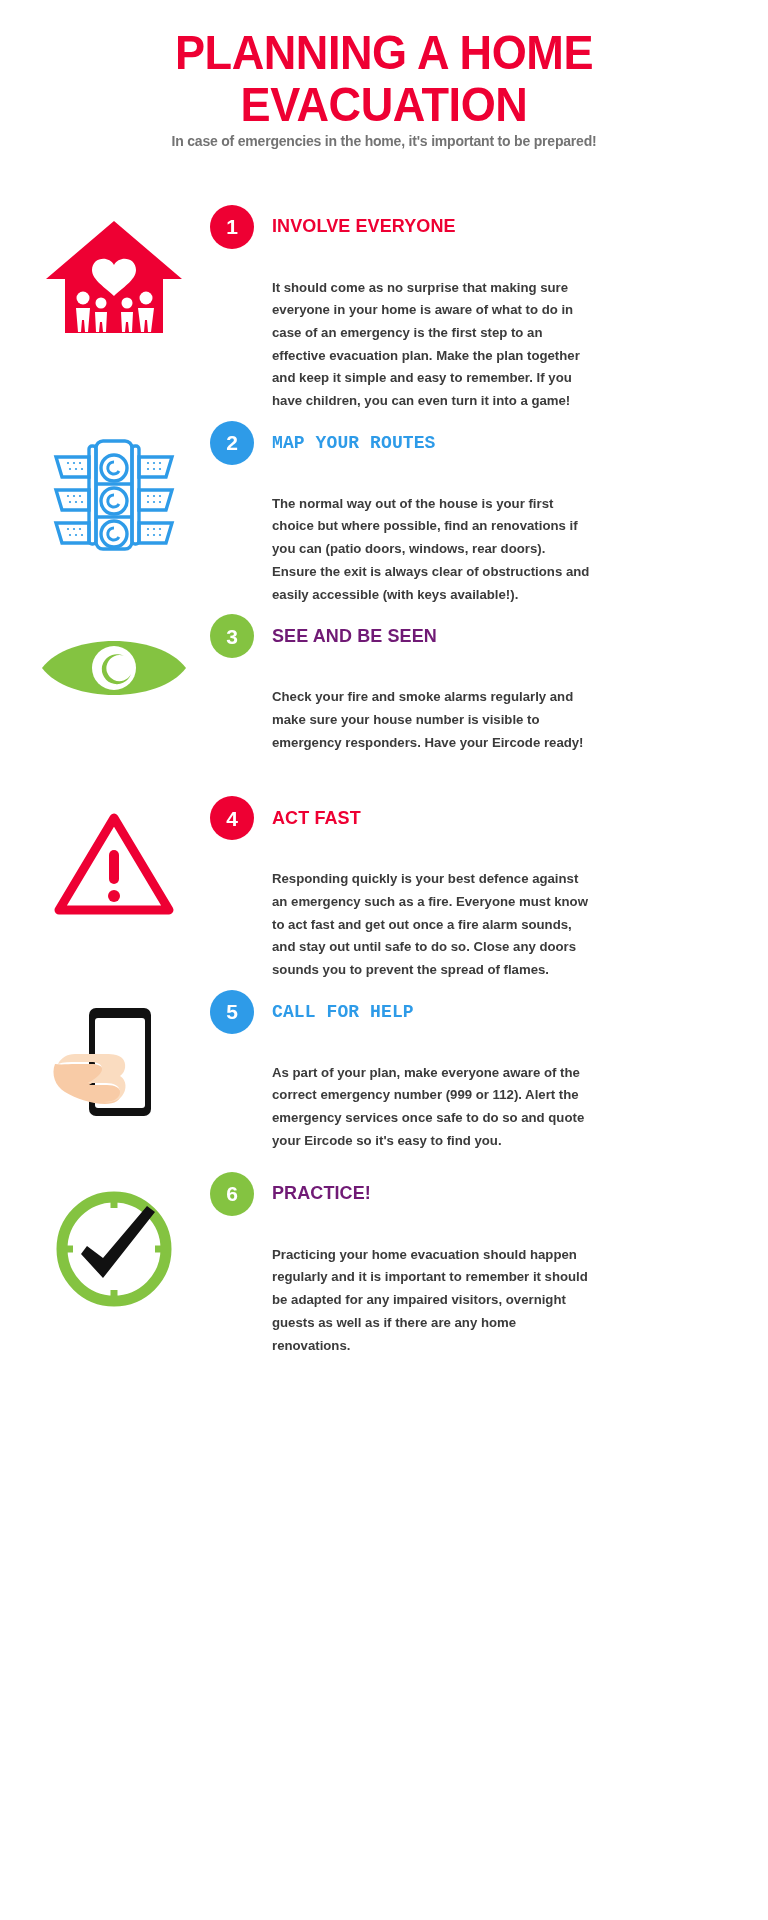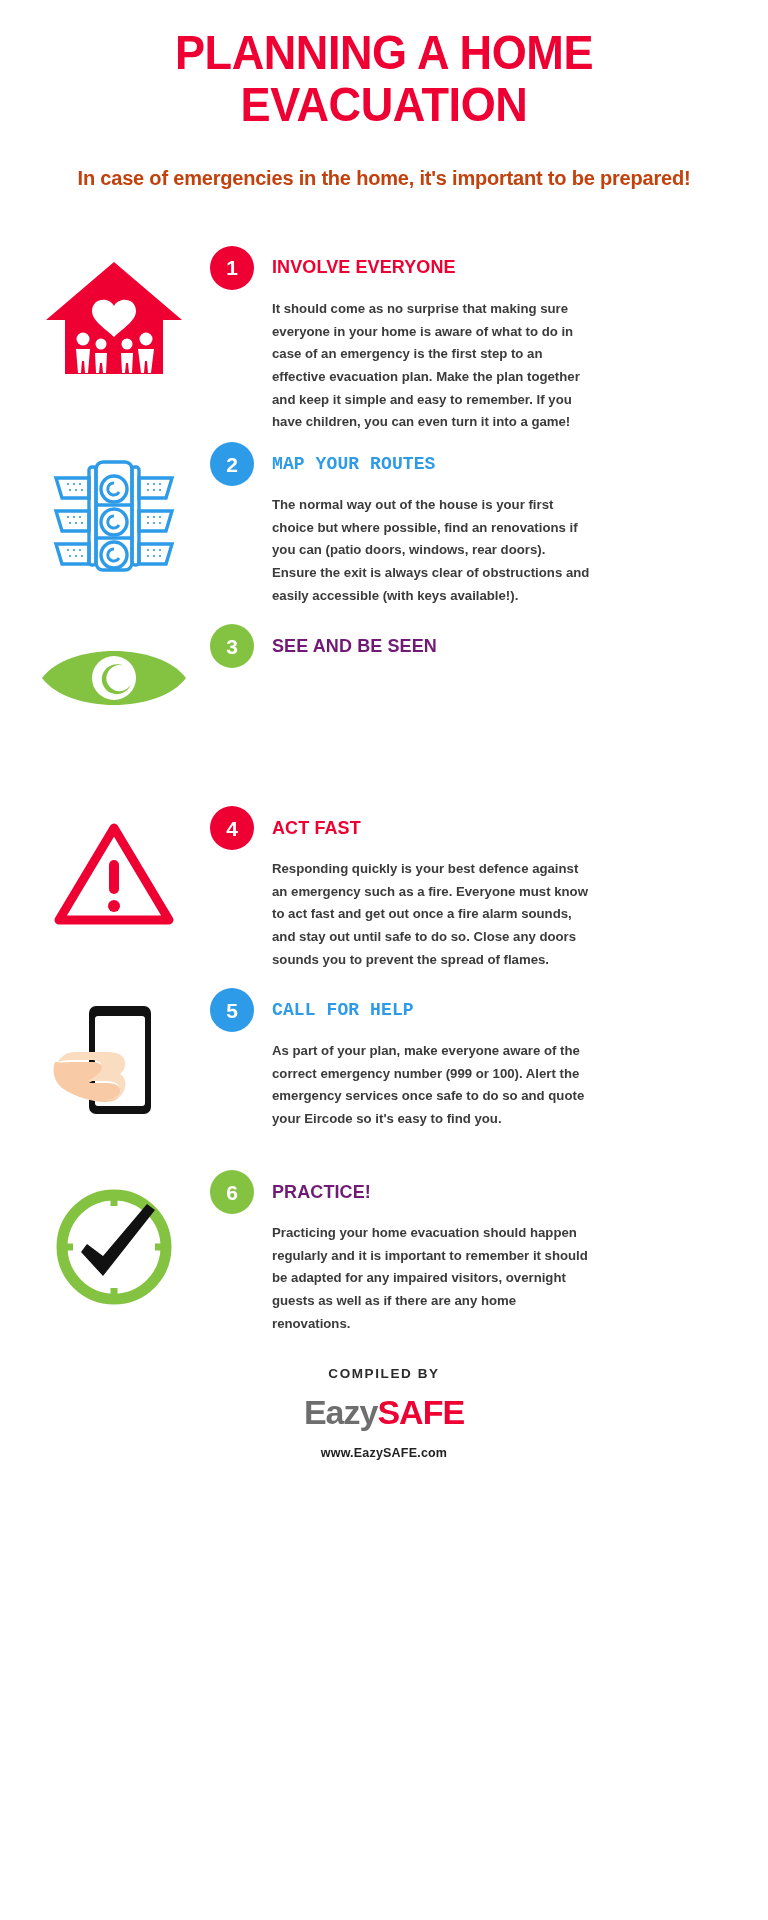--- a/index.html
+++ b/index.html
@@ -18,23 +18,22 @@
     color: #EE0033;
     font-family: "Liberation Sans Narrow", "Liberation Sans", sans-serif;
     font-weight: bold;
     font-size: 49px;
     line-height: 1.07;
     letter-spacing: -0.5px;
     transform: scaleX(0.92);
     text-transform: uppercase;
   }
   .subtitle {
-    margin-top: 32px;
-    color: #c2410c;
-    font-size: 20px;
+    color: #737373;
+    font-size: 14px;
     font-weight: bold;
     line-height: 1.55;
     letter-spacing: -0.2px;
   }
 
   
   .sections { margin-top: 44px; }
   .section {
     position: relative;
     display: flex;
@@ -63,21 +62,21 @@
     line-height: 1;
   }
   .sec-title {
     font-size: 18px;
     font-weight: bold;
     letter-spacing: 0.1px;
     text-transform: uppercase;
     white-space: nowrap;
   }
   .body-text {
-    margin-top: 8px;
+    margin-top: 28px;
     margin-left: 62px;
     font-size: 13.2px;
     line-height: 1.72;
     color: #3b3b3b;
     font-weight: bold;
     max-width: 318px;
   }
 
   
   .c-red   { color: #EE0033; }
@@ -222,20 +221,21 @@
           <path d="M3 40 C30 4 120 4 147 40 C120 76 30 76 3 40 Z" fill="#84C341"></path>
           <circle cx="75" cy="40" r="22" fill="#fff"></circle>
           <path d="M85 28 a15 15 0 1 0 7 18 a13 13 0 1 1 -7 -18 z" fill="#84C341"></path>
         </svg>
       </div>
       <div class="text-col">
         <div class="head-row">
           <div class="badge bg-green">3</div>
           <div class="sec-title c-green">SEE AND BE SEEN</div>
         </div>
+        <div class="body-text">Check your fire and smoke alarms regularly and make sure your house number is visible to emergency responders. Have your Eircode ready!</div>
       </div>
     </div>
 
     <div class="section">
       <div class="icon-col">
         <svg width="126" height="112" viewBox="0 0 126 112">
           <path d="M63 8 L118 100 H8 Z" fill="none" stroke="#EE0033" stroke-width="9" stroke-linejoin="round"></path>
           <rect x="58" y="40" width="10" height="34" rx="5" fill="#EE0033"></rect>
           <circle cx="63" cy="86" r="6" fill="#EE0033"></circle>
         </svg>
@@ -256,21 +256,21 @@
           <rect x="46" y="14" width="50" height="90" rx="3" fill="#fff"></rect>
           <path d="M6 60 c-4 10 0 22 10 28 c10 6 26 12 40 12 c10 0 16-4 16-10 c0-6-6-9-14-9 h-18 c8-5 14-9 14-14 c0-5-5-7-11-7 h-16 c-8 0-15 1-21 0 z" fill="#F8CBA6"></path>
           <path d="M26 50 c-8 0-14 4-17 10 c5-2 12-2 19-2 h14 c6 0 11 2 11 7 c0 5-6 9-14 14 h18 c8 0 14 3 14 9 c0 6-6 10-16 10 c6 1 14-1 18-6 c5-6 5-16-2-20 c6-4 7-13 2-18 c-4-4-12-4-18-4 z" fill="#FADCC0"></path>
         </svg>
       </div>
       <div class="text-col">
         <div class="head-row">
           <div class="badge bg-blue">5</div>
           <div class="sec-title c-blue">CALL FOR HELP</div>
         </div>
-        <div class="body-text">As part of your plan, make everyone aware of the correct emergency number (999 or 100). Alert the emergency services once safe to do so and quote your Eircode so it's easy to find you.</div>
+        <div class="body-text">As part of your plan, make everyone aware of the correct emergency number (999 or 112). Alert the emergency services once safe to do so and quote your Eircode so it's easy to find you.</div>
       </div>
     </div>
 
     <div class="section">
       <div class="icon-col">
         <svg width="126" height="126" viewBox="0 0 126 126">
           <circle cx="63" cy="63" r="52" fill="none" stroke="#84C341" stroke-width="11"></circle>
           <g stroke="#84C341" stroke-width="7" stroke-linecap="butt">
             <line x1="63" y1="8" x2="63" y2="22"></line>
             <line x1="63" y1="104" x2="63" y2="118"></line>
@@ -284,19 +284,14 @@
         <div class="head-row">
           <div class="badge bg-green">6</div>
           <div class="sec-title c-green">PRACTICE!</div>
         </div>
         <div class="body-text">Practicing your home evacuation should happen regularly and it is important to remember it should be adapted for any impaired visitors, overnight guests as well as if there are any home renovations.</div>
       </div>
     </div>
 
   </div>
 
-  <div class="footer">
-    <div class="compiled">COMPILED BY</div>
-    <div class="logo"><span class="eazy">Eazy</span><span class="safe">SAFE</span></div>
-    <div class="site">www.EazySAFE.com</div>
-  </div>
 
 </div>
 
 </body></html>

